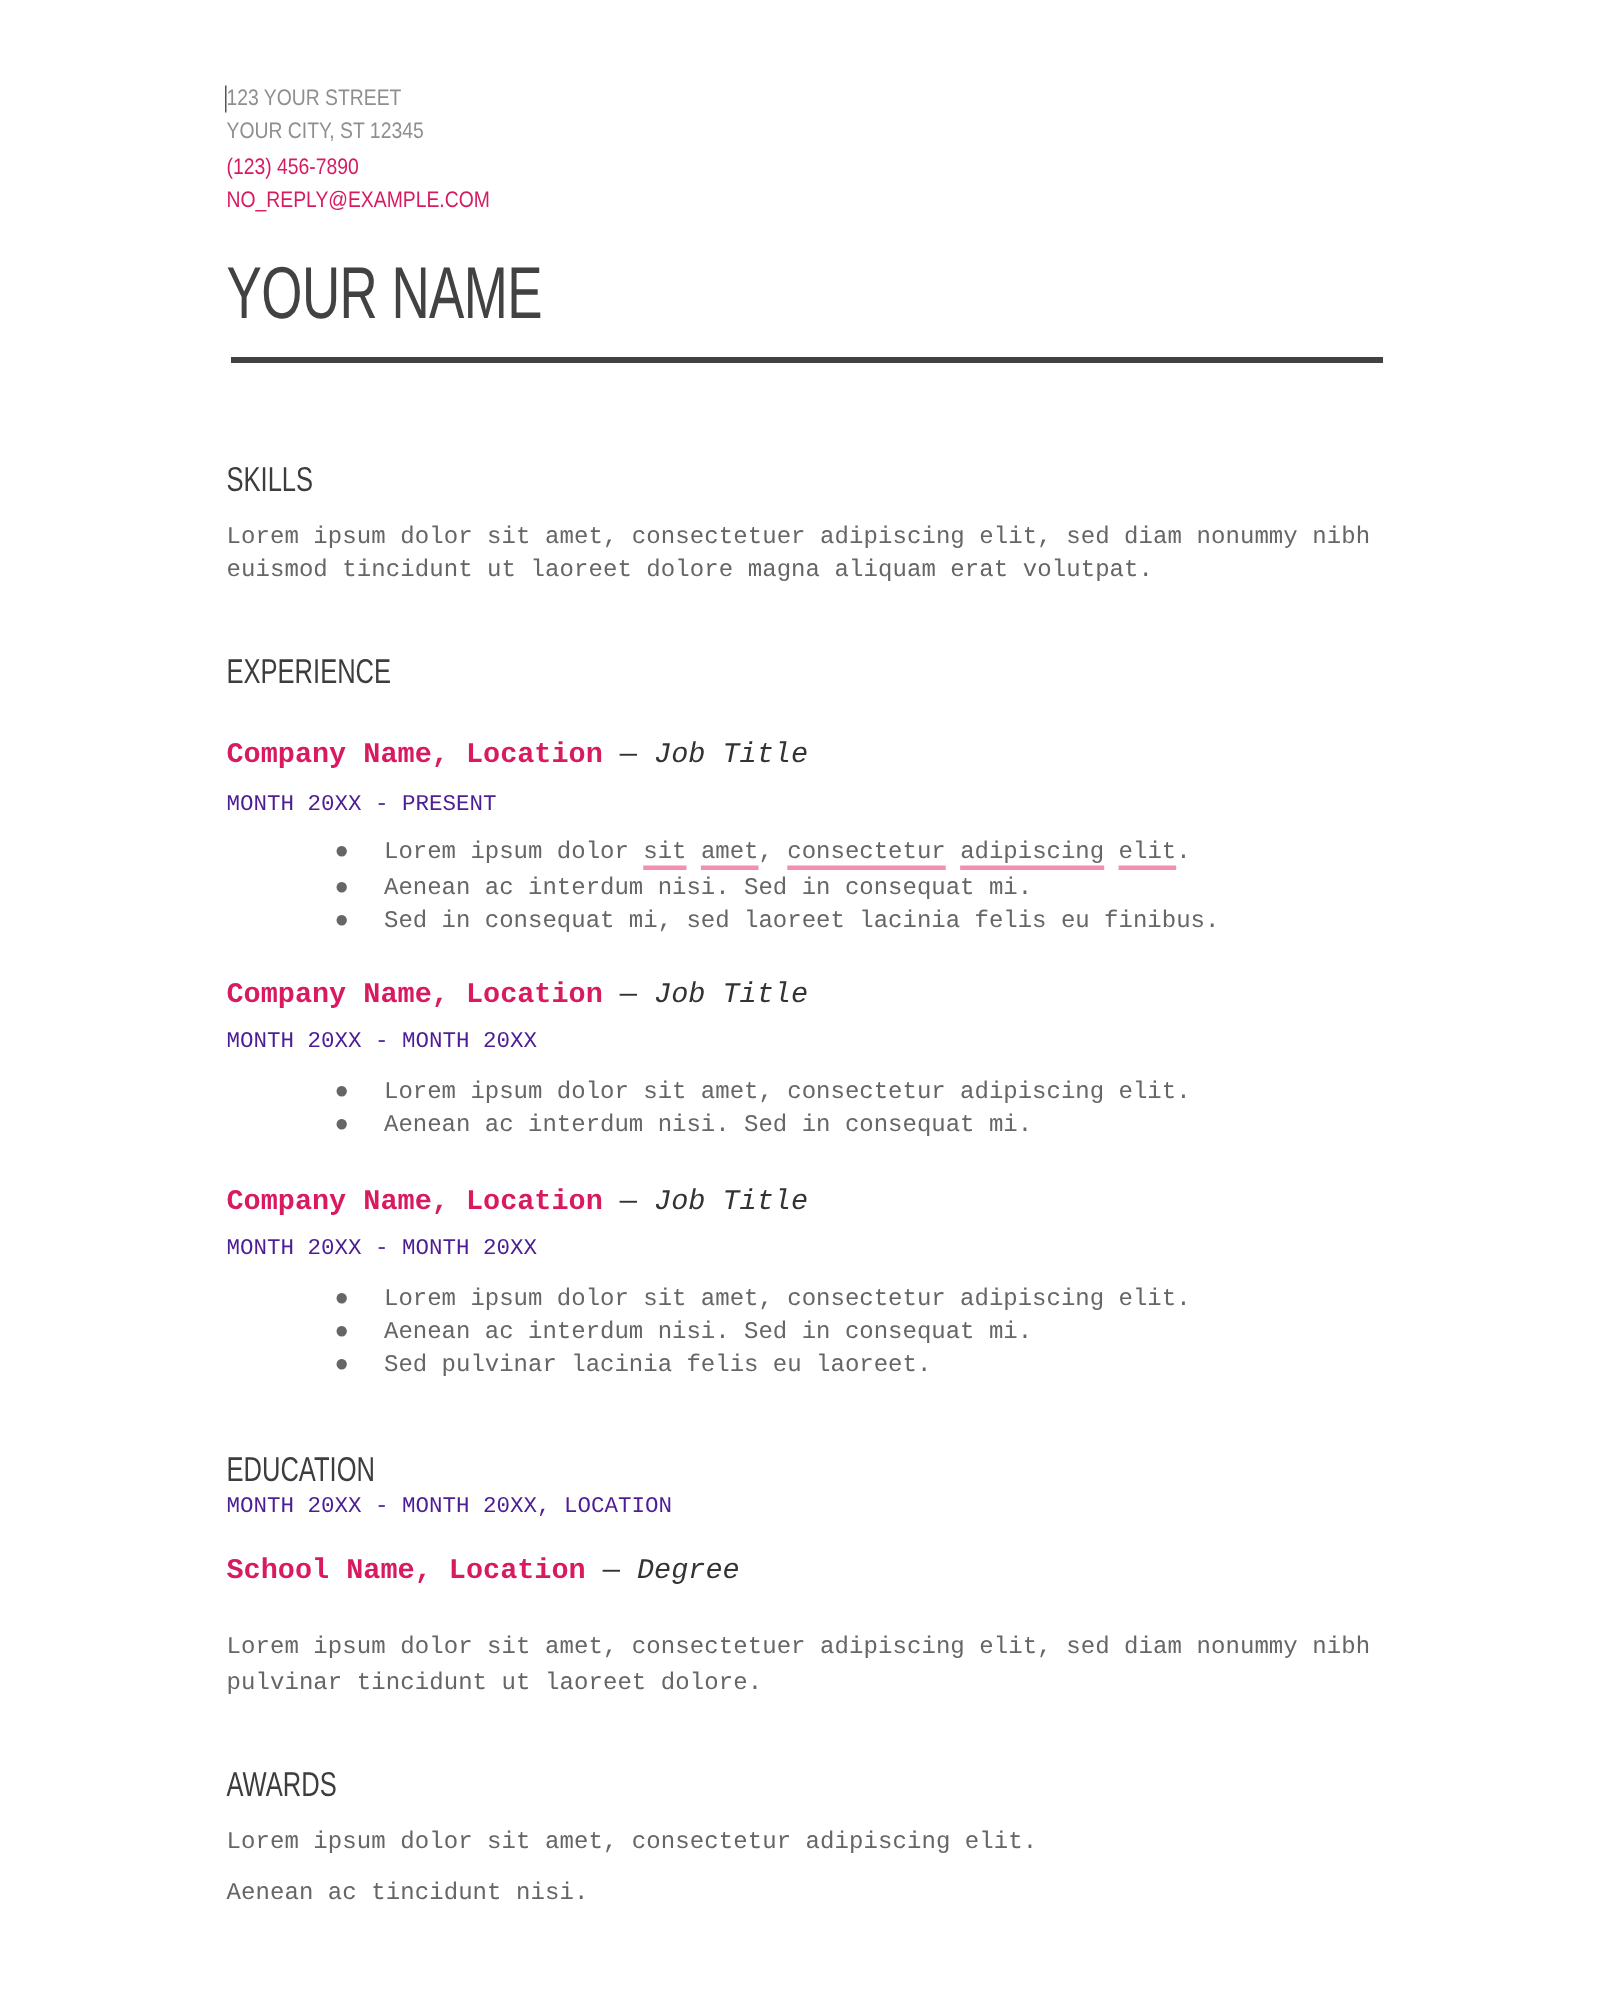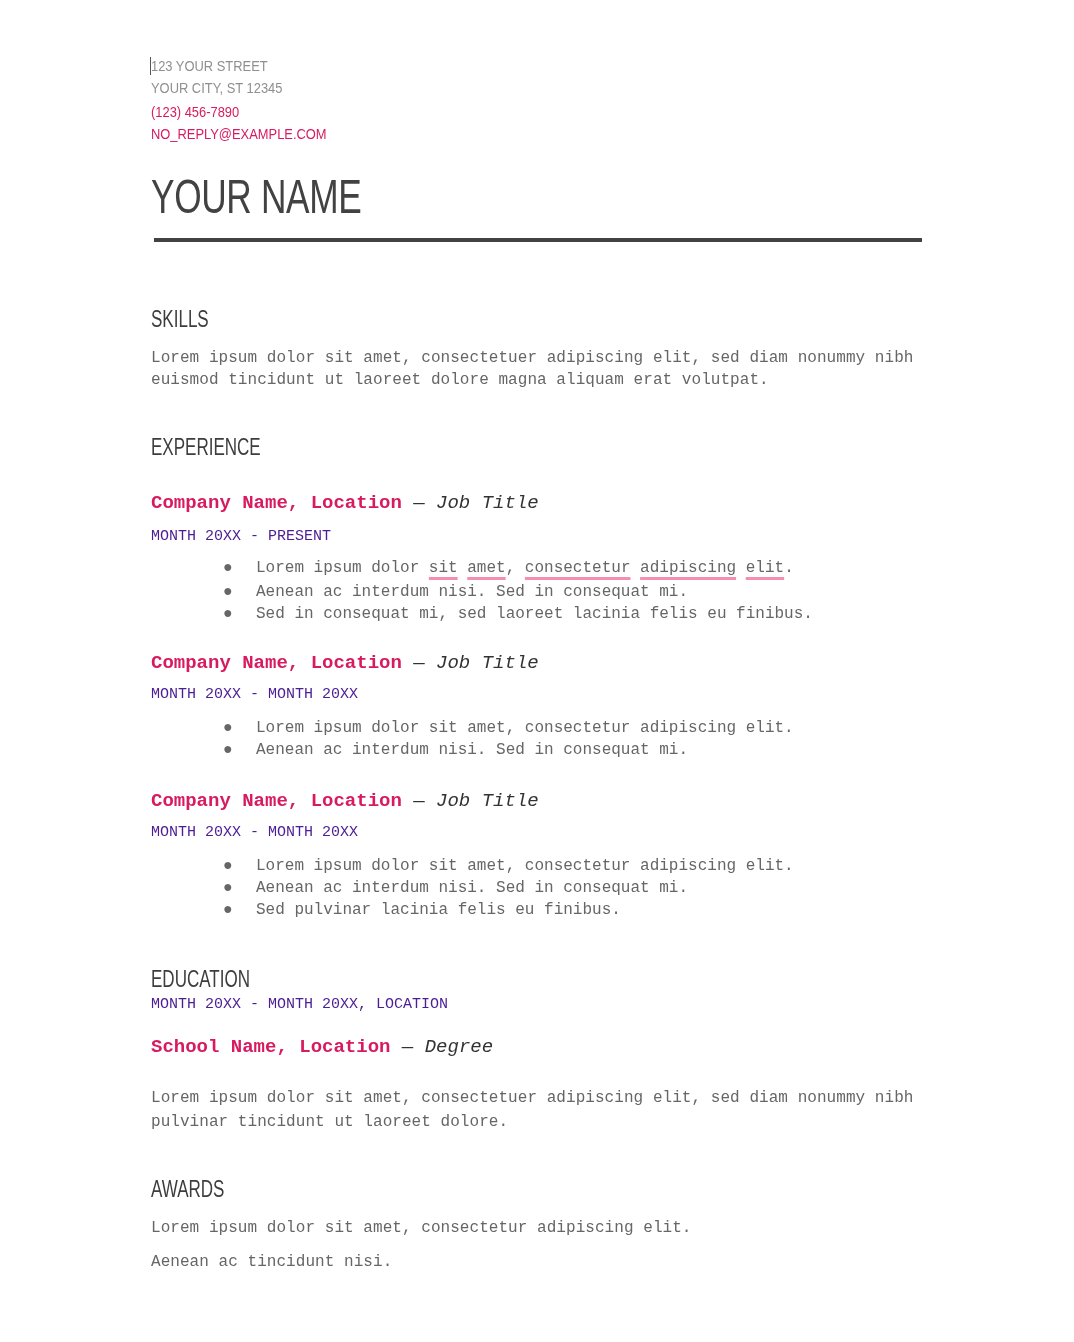--- a/index.html
+++ b/index.html
@@ -48,21 +48,21 @@
 
   <div class="job" style="top:652px"><span class="co">Company Name, Location</span><span class="dash"> — </span><span class="title">Job Title</span></div>
   <div class="date" style="top:686px">MONTH 20XX - MONTH 20XX</div>
   <div class="bullet" style="top:719px"><span class="dot">●</span><span>Lorem ipsum dolor sit amet, consectetur adipiscing elit.</span></div>
   <div class="bullet" style="top:741px"><span class="dot">●</span><span>Aenean ac interdum nisi. Sed in consequat mi.</span></div>
 
   <div class="job" style="top:790px"><span class="co">Company Name, Location</span><span class="dash"> — </span><span class="title">Job Title</span></div>
   <div class="date" style="top:824px">MONTH 20XX - MONTH 20XX</div>
   <div class="bullet" style="top:857px"><span class="dot">●</span><span>Lorem ipsum dolor sit amet, consectetur adipiscing elit.</span></div>
   <div class="bullet" style="top:879px"><span class="dot">●</span><span>Aenean ac interdum nisi. Sed in consequat mi.</span></div>
-  <div class="bullet" style="top:901px"><span class="dot">●</span><span>Sed pulvinar lacinia felis eu finibus.</span></div>
+  <div class="bullet" style="top:901px"><span class="dot">●</span><span>Sed pulvinar lacinia felis eu laoreet.</span></div>
 
   <div class="h2" style="top:966px">EDUCATION</div>
   <div class="job" style="top:1036px"><span class="co">School Name, Location</span><span class="dash"> — </span><span class="title">Degree</span></div>
   <div class="date" style="top:996px">MONTH 20XX - MONTH 20XX, LOCATION</div>
   <div class="body" style="top:1089px">Lorem ipsum dolor sit amet, consectetuer adipiscing elit, sed diam nonummy nibh</div>
   <div class="body" style="top:1113px">pulvinar tincidunt ut laoreet dolore.</div>
 
   <div class="h2" style="top:1176px">AWARDS</div>
   <div class="body" style="top:1219px">Lorem ipsum dolor sit amet, consectetur adipiscing elit.</div>
   <div class="body" style="top:1253px">Aenean ac tincidunt nisi.</div>

